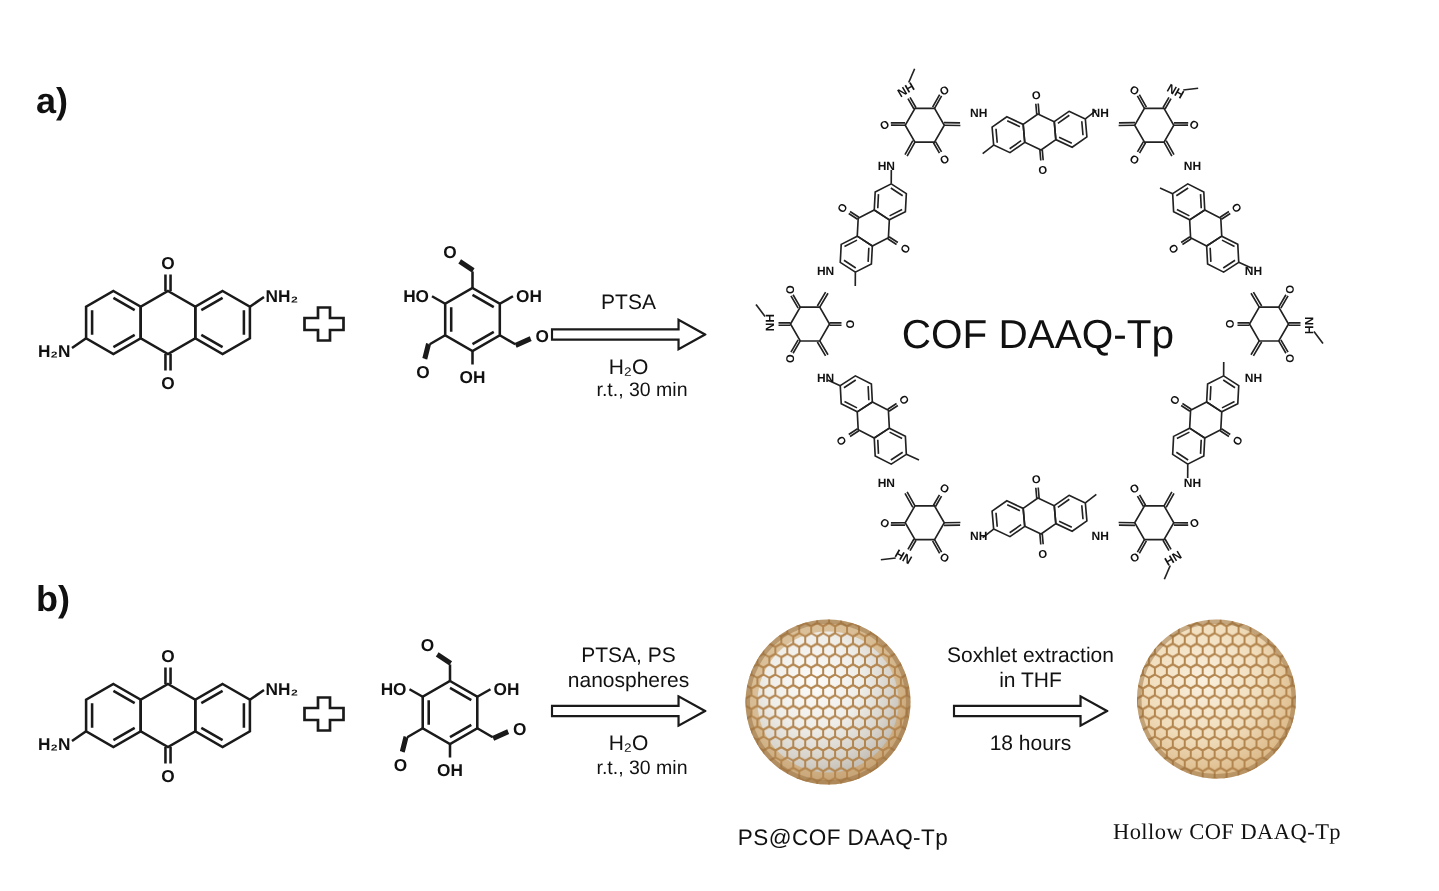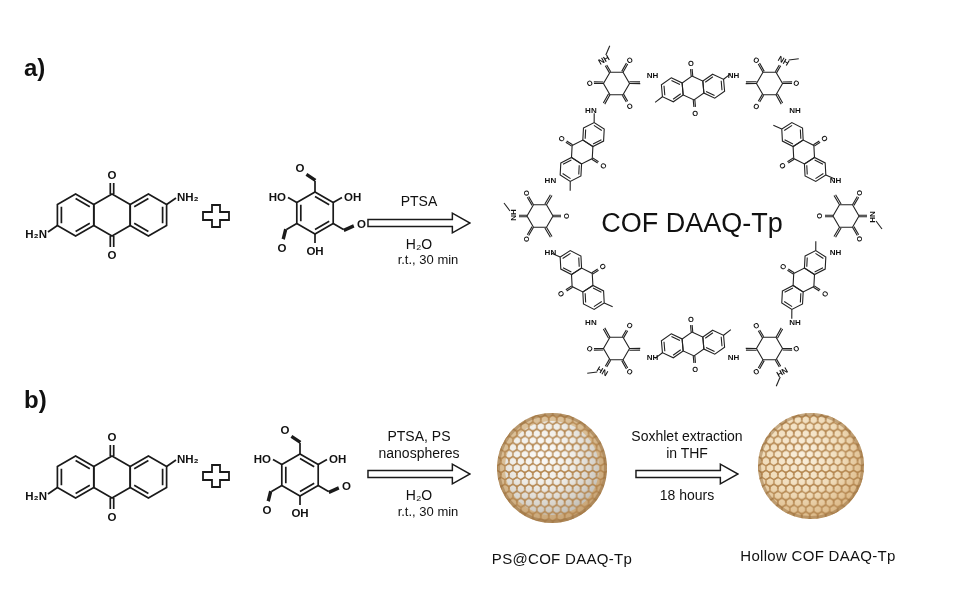--- a/index.html
+++ b/index.html
@@ -207,15 +207,15 @@
     <span>18 hours</span>
   </div>
 
   <svg class="abs" style="left:750px;top:406px;" width="124" height="124" viewBox="0 0 124 124">
     <circle cx="61" cy="60" r="53" fill="url(#gradHollow)"></circle>
     <circle cx="61" cy="60" r="53" fill="url(#hexpat)"></circle>
     <circle cx="61" cy="60" r="51.5" fill="none" stroke="rgba(146,106,60,0.45)" stroke-width="3"></circle>
   </svg>
 
   <div class="prodlab" style="left:452px;top:550px;width:220px;">PS@COF DAAQ-Tp</div>
-  <div class="prodlab" style="left:694px;top:547px;width:248px;">Hollow COF DAAQ-Tp</div>
+  <div class="prodlab" style="left:694px;top:547px;width:248px;font-family:Liberation Serif, serif;">Hollow COF DAAQ-Tp</div>
 
 </div>
 
 </body></html>

